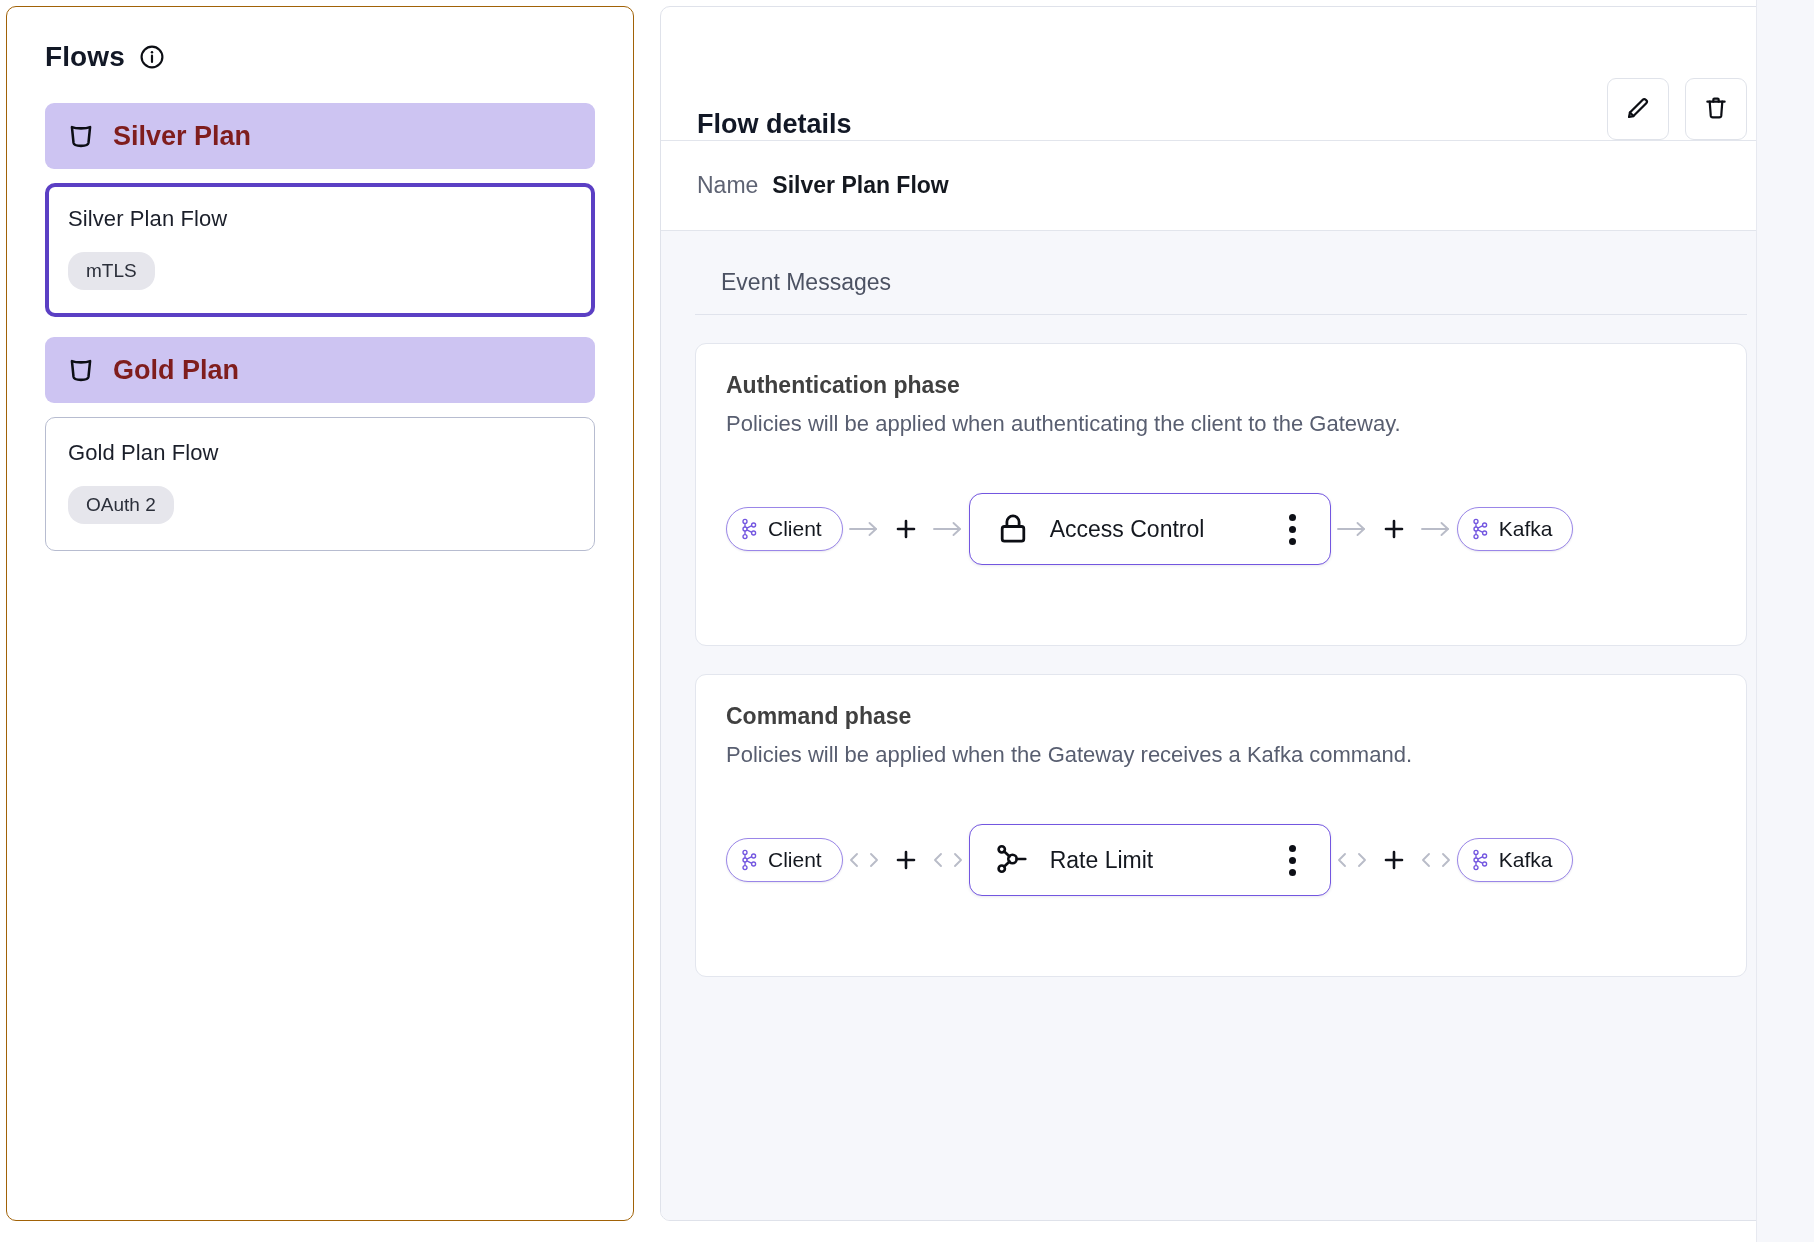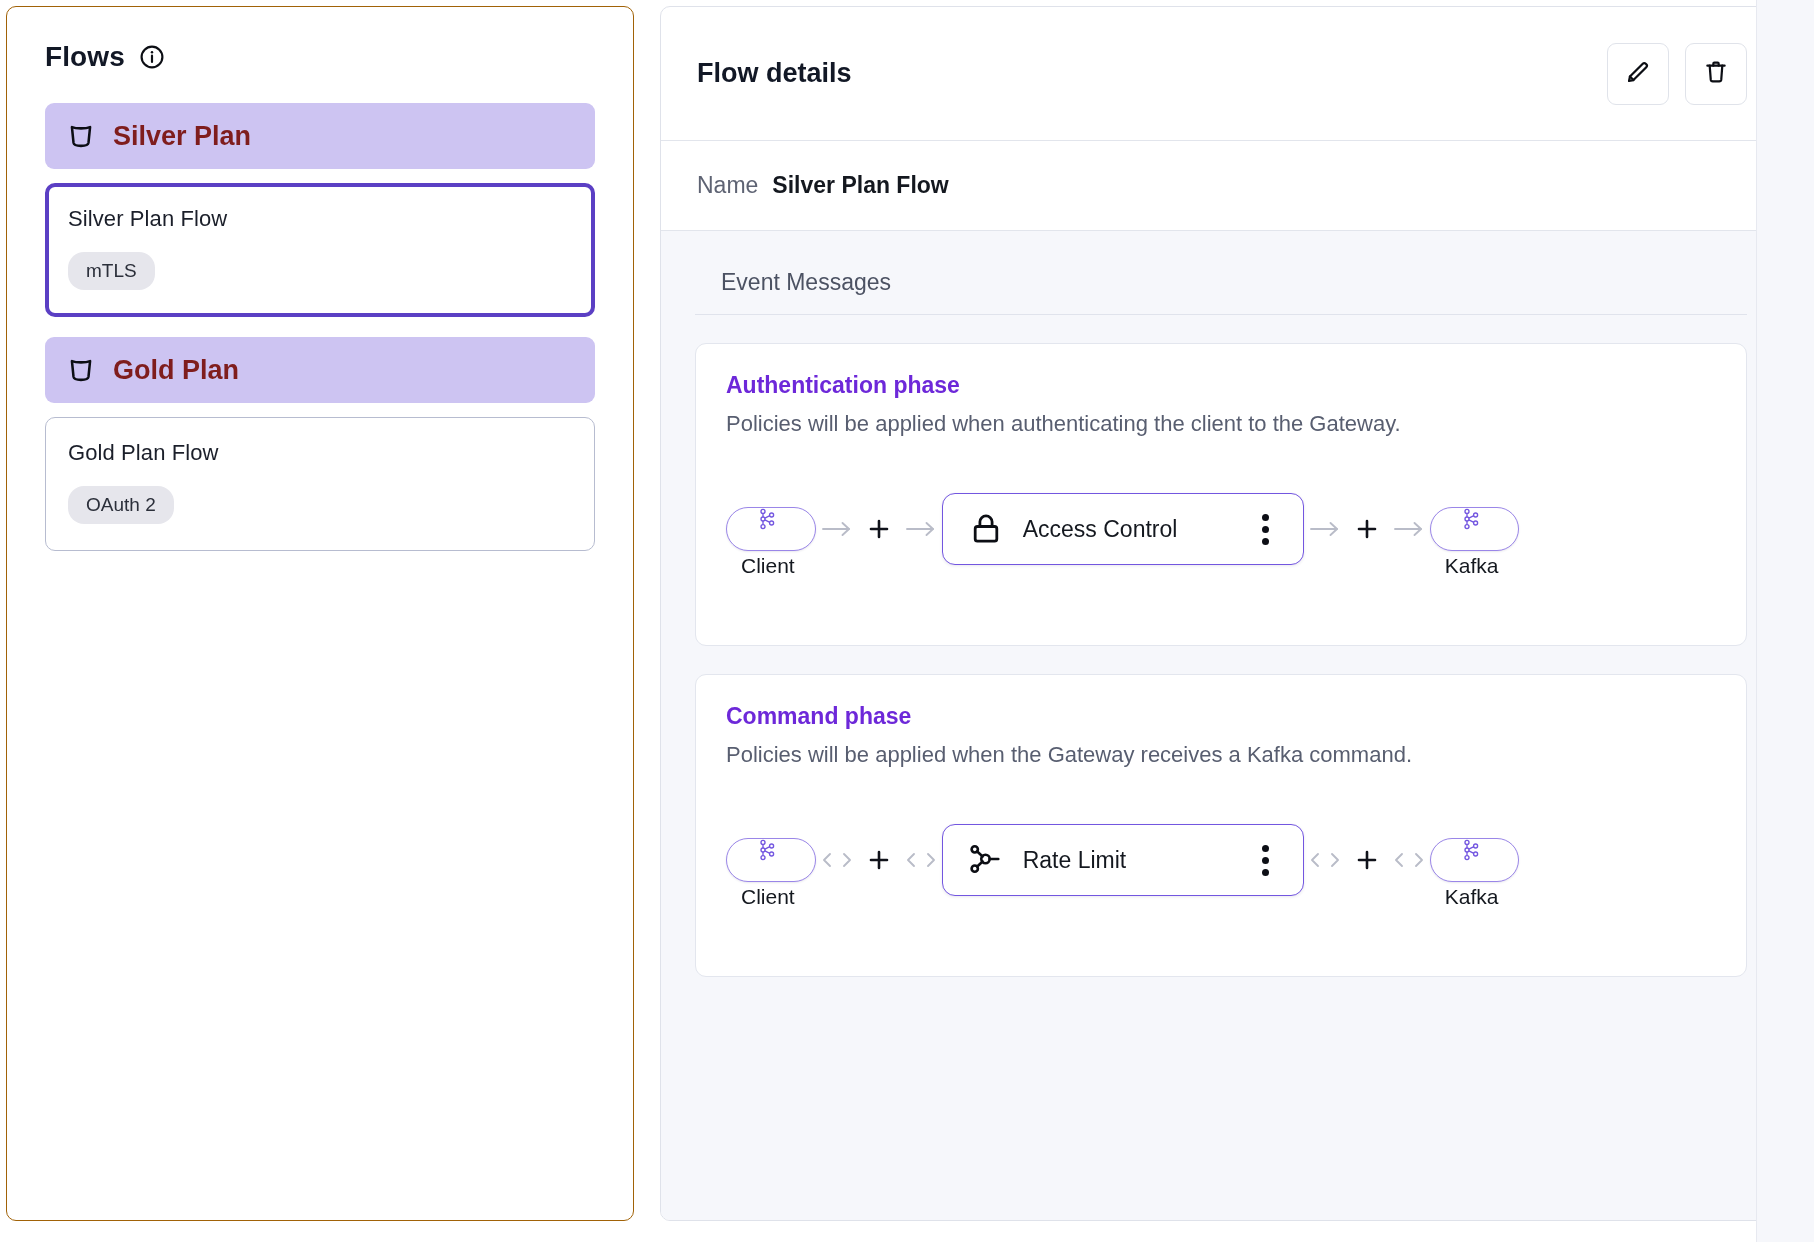--- a/index.html
+++ b/index.html
@@ -95,21 +95,21 @@
     display: flex;
     flex-direction: column;
     flex: 0 0 auto;
     overflow: hidden;
   }
   .details-head {
     height: 134px;
     flex: 0 0 auto;
     border-bottom: 1px solid #e2e5ec;
     display: flex;
-    align-items: center;
+    align-items: flex-end;
     justify-content: space-between;
     padding: 0 34px 0 36px;
   }
   .details-title {
     font-size: 27px;
     font-weight: bold;
     color: #121826;
   }
   .head-actions { display: flex; gap: 16px; }
   .icon-btn {
@@ -171,46 +171,45 @@
   .phase-card {
     background: #ffffff;
     border: 1px solid #e3e6ee;
     border-radius: 11px;
     padding: 28px 30px 26px 30px;
     margin-bottom: 28px;
   }
   .phase-title {
     font-size: 23px;
     font-weight: bold;
-    color: #6d28d9;
+    color: #404040;
     margin-bottom: 12px;
   }
   .phase-desc {
     font-size: 22px;
     color: #585e70;
     margin-bottom: 56px;
   }
   .pipeline {
     display: flex;
     align-items: center;
     gap: 0;
     padding-bottom: 54px;
   }
   .node-chip {
     display: flex;
     align-items: center;
-    gap: 24px;
+    gap: 10px;
     border: 1.5px solid #9a86e8;
     border-radius: 30px;
     height: 44px;
     padding: 0 20px 0 14px;
     background: #fff;
     box-shadow: 0 1px 2px rgba(40,30,90,.10);
     cursor: pointer;
-    flex-direction: column;
   }
   .node-chip .chip-label {
     font-size: 21px;
     color: #14181f;
   }
   .kafka-icon { display: flex; width: 17px; height: 22px; }
 
   .conn { display: flex; align-items: center; }
   .arrow { width: 42px; display: flex; justify-content: center; align-items: center; }
   .plus-btn {

